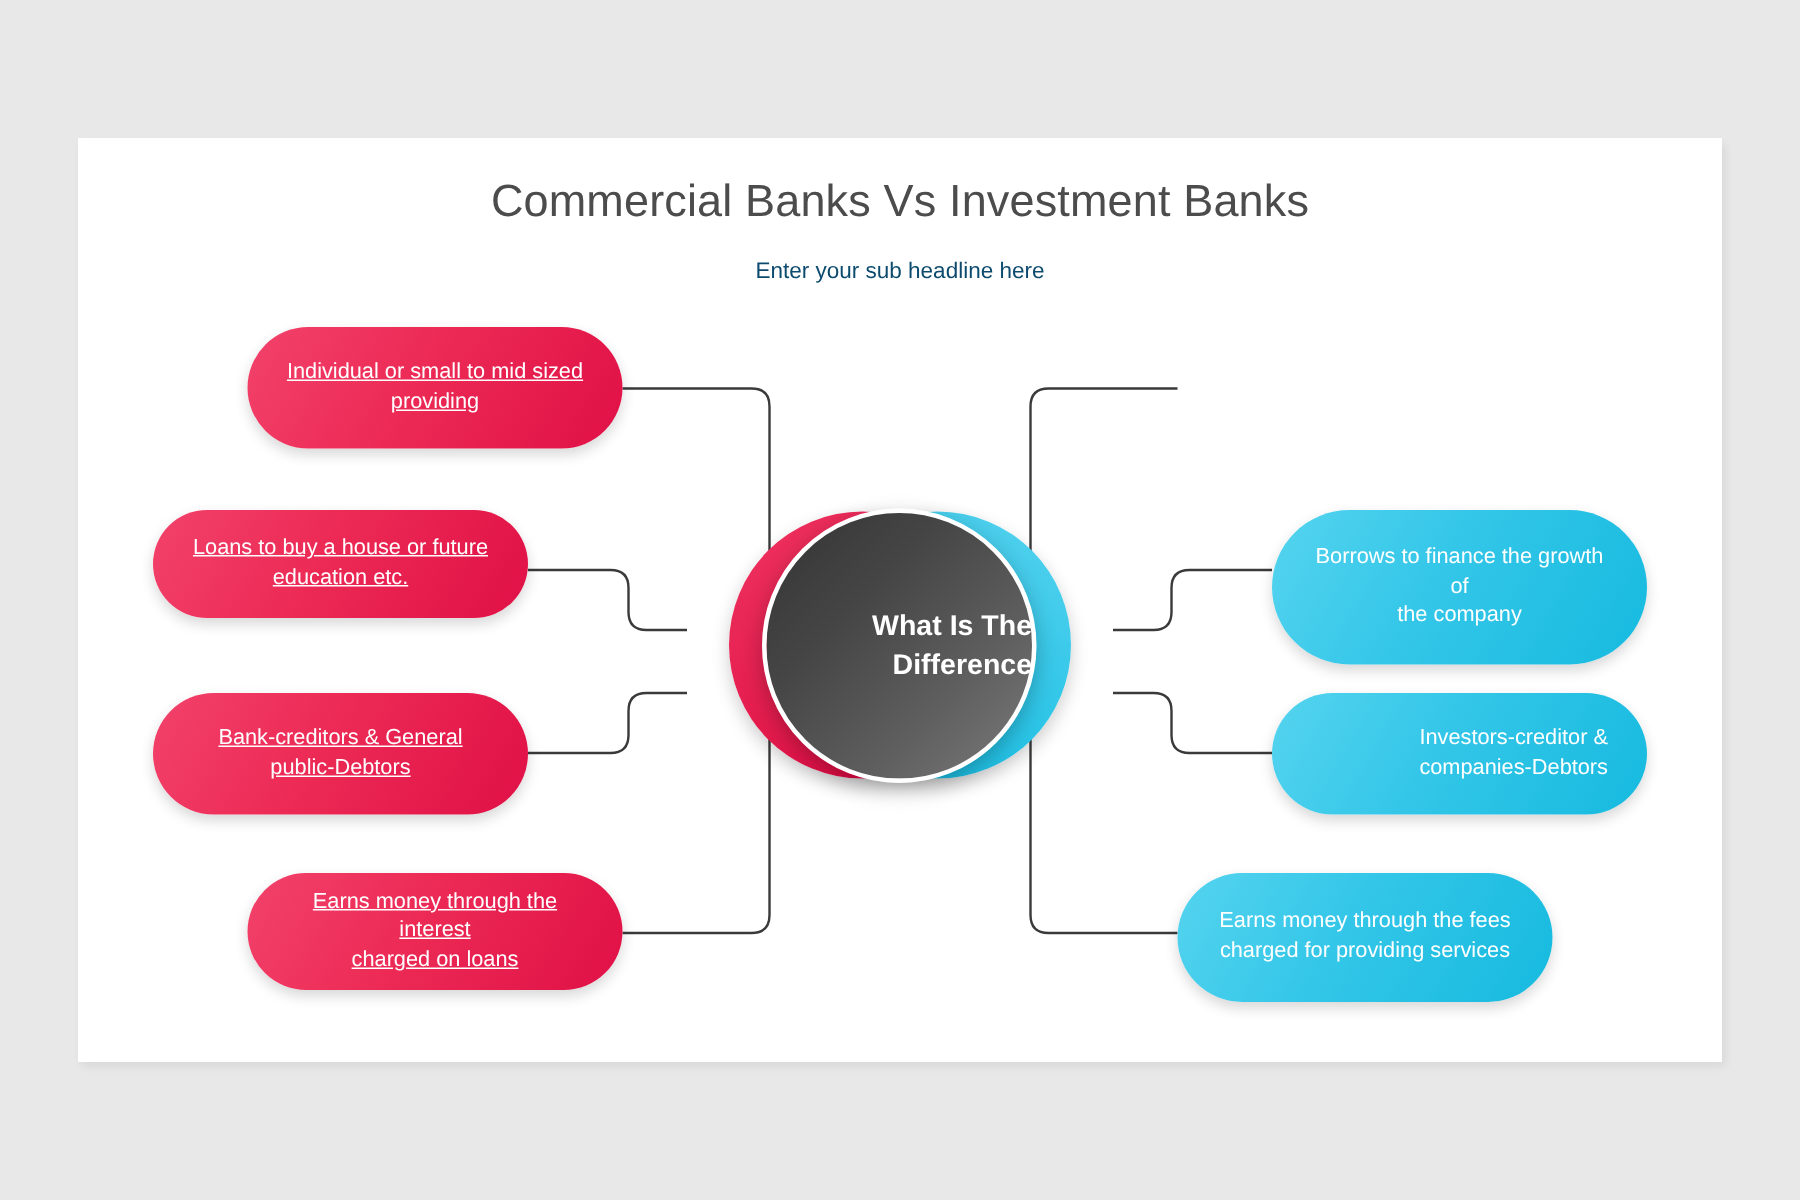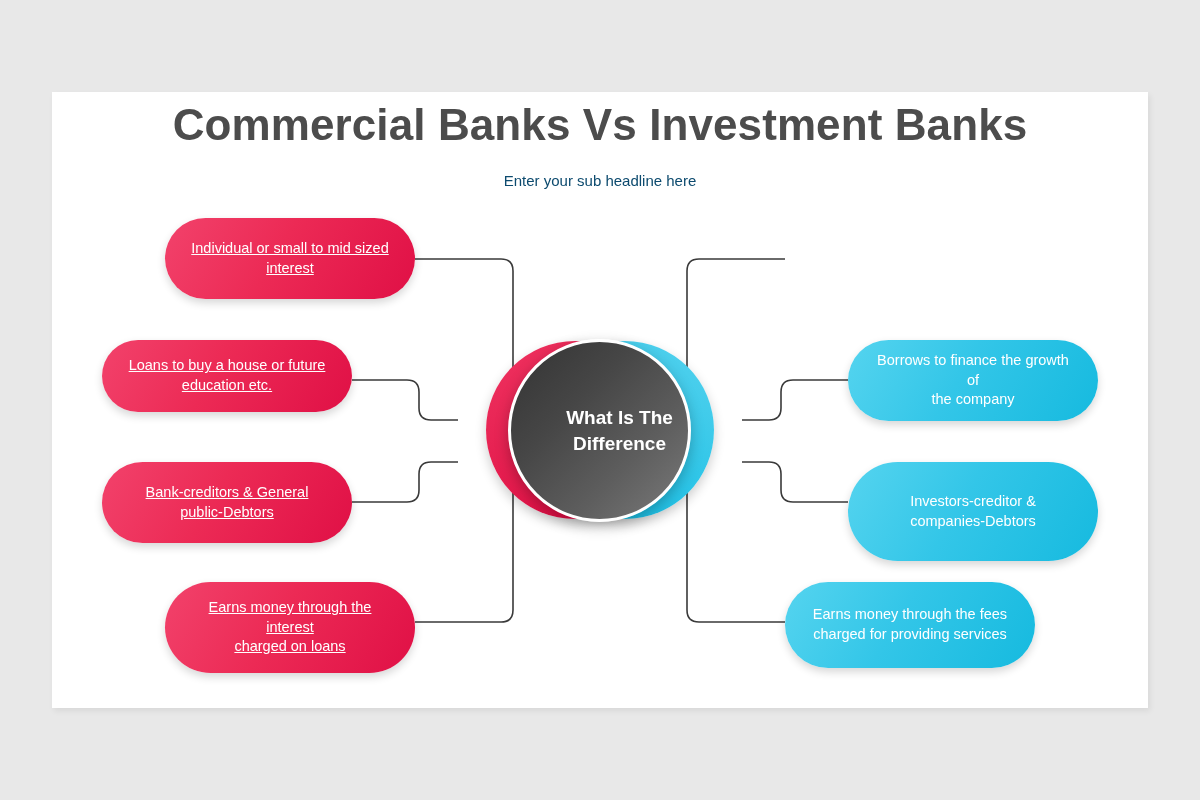--- a/index.html
+++ b/index.html
@@ -22,25 +22,25 @@
     width: 1096px;
     height: 616px;
     background: #ffffff;
     box-shadow: 2px 3px 6px rgba(0,0,0,0.07);
   }
 
   
   #title {
     position: absolute;
     left: 0;
-    top: 8px;
-    width: 1096px;
-    text-align: center;
-    font-size: 44px;
-    font-weight: 700;
+    top: 26px;
+    width: 1096px;
+    text-align: center;
+    font-size: 30px;
+    font-weight: 400;
     color: #4c4c4c;
     letter-spacing: 0.1px;
     white-space: nowrap;
   }
   #subtitle {
     position: absolute;
     left: 0;
     top: 80px;
     width: 1096px;
     text-align: center;
@@ -137,21 +137,21 @@
     display: flex;
     align-items: center;
     justify-content: center;
     box-shadow: 0 5px 14px rgba(0,0,0,0.25);
   }
   #center-label {
     color: #ffffff;
     font-size: 19px;
     font-weight: bold;
     line-height: 1.32;
-    text-align: center;
+    text-align: right;
     padding-left: 40px;
   }
 </style>
 </head>
 <body>
 
 <div id="slide">
 
   <div id="title">Commercial Banks Vs Investment Banks</div>
   <div id="subtitle">Enter your sub headline here</div>
@@ -167,54 +167,54 @@
     <path d="M 733 167 L 647 167 Q 635 167 635 179 L 635 518 Q 635 530 647 530 L 733 530"></path>
 
     <path d="M 796 288 L 741 288 Q 729 288 729 300 L 729 316 Q 729 328 717 328 L 690 328"></path>
 
     <path d="M 796 410 L 741 410 Q 729 410 729 398 L 729 382 Q 729 370 717 370 L 690 370"></path>
   </svg>
 
   <div class="pill left" style="left:113px; top:126px; width:250px; height:81px;">
     <div>
       <span>Individual or small to mid sized</span>
-      <span>interest</span>
+      <span>providing</span>
     </div>
   </div>
 
   <div class="pill left" style="left:50px; top:248px; width:250px; height:72px;">
     <div>
       <span>Loans to buy a house or future</span>
       <span>education etc.</span>
     </div>
   </div>
 
   <div class="pill left" style="left:50px; top:370px; width:250px; height:81px;">
     <div>
       <span>Bank-creditors &amp; General</span>
       <span>public-Debtors</span>
     </div>
   </div>
 
-  <div class="pill left" style="left:113px; top:490px; width:250px; height:91px;">
+  <div class="pill left" style="left:113px; top:490px; width:250px; height:78px;">
     <div>
       <span>Earns money through the interest</span>
       <span>charged on loans</span>
     </div>
   </div>
 
 
-  <div class="pill right" style="left:796px; top:248px; width:250px; height:81px;">
+  <div class="pill right" style="left:796px; top:248px; width:250px; height:103px;">
     <div>
       <span>Borrows to finance the growth of</span>
       <span>the company</span>
     </div>
   </div>
 
-  <div class="pill right" style="left:796px; top:370px; width:250px; height:99px;">
+  <div class="pill right" style="left:796px; top:370px; width:250px; height:81px;justify-content:flex-end;">
     <div>
       <span>Investors-creditor &amp;</span>
       <span>companies-Debtors</span>
     </div>
   </div>
 
   <div class="pill right" style="left:733px; top:490px; width:250px; height:86px;">
     <div>
       <span>Earns money through the fees</span>
       <span>charged for providing services</span>

